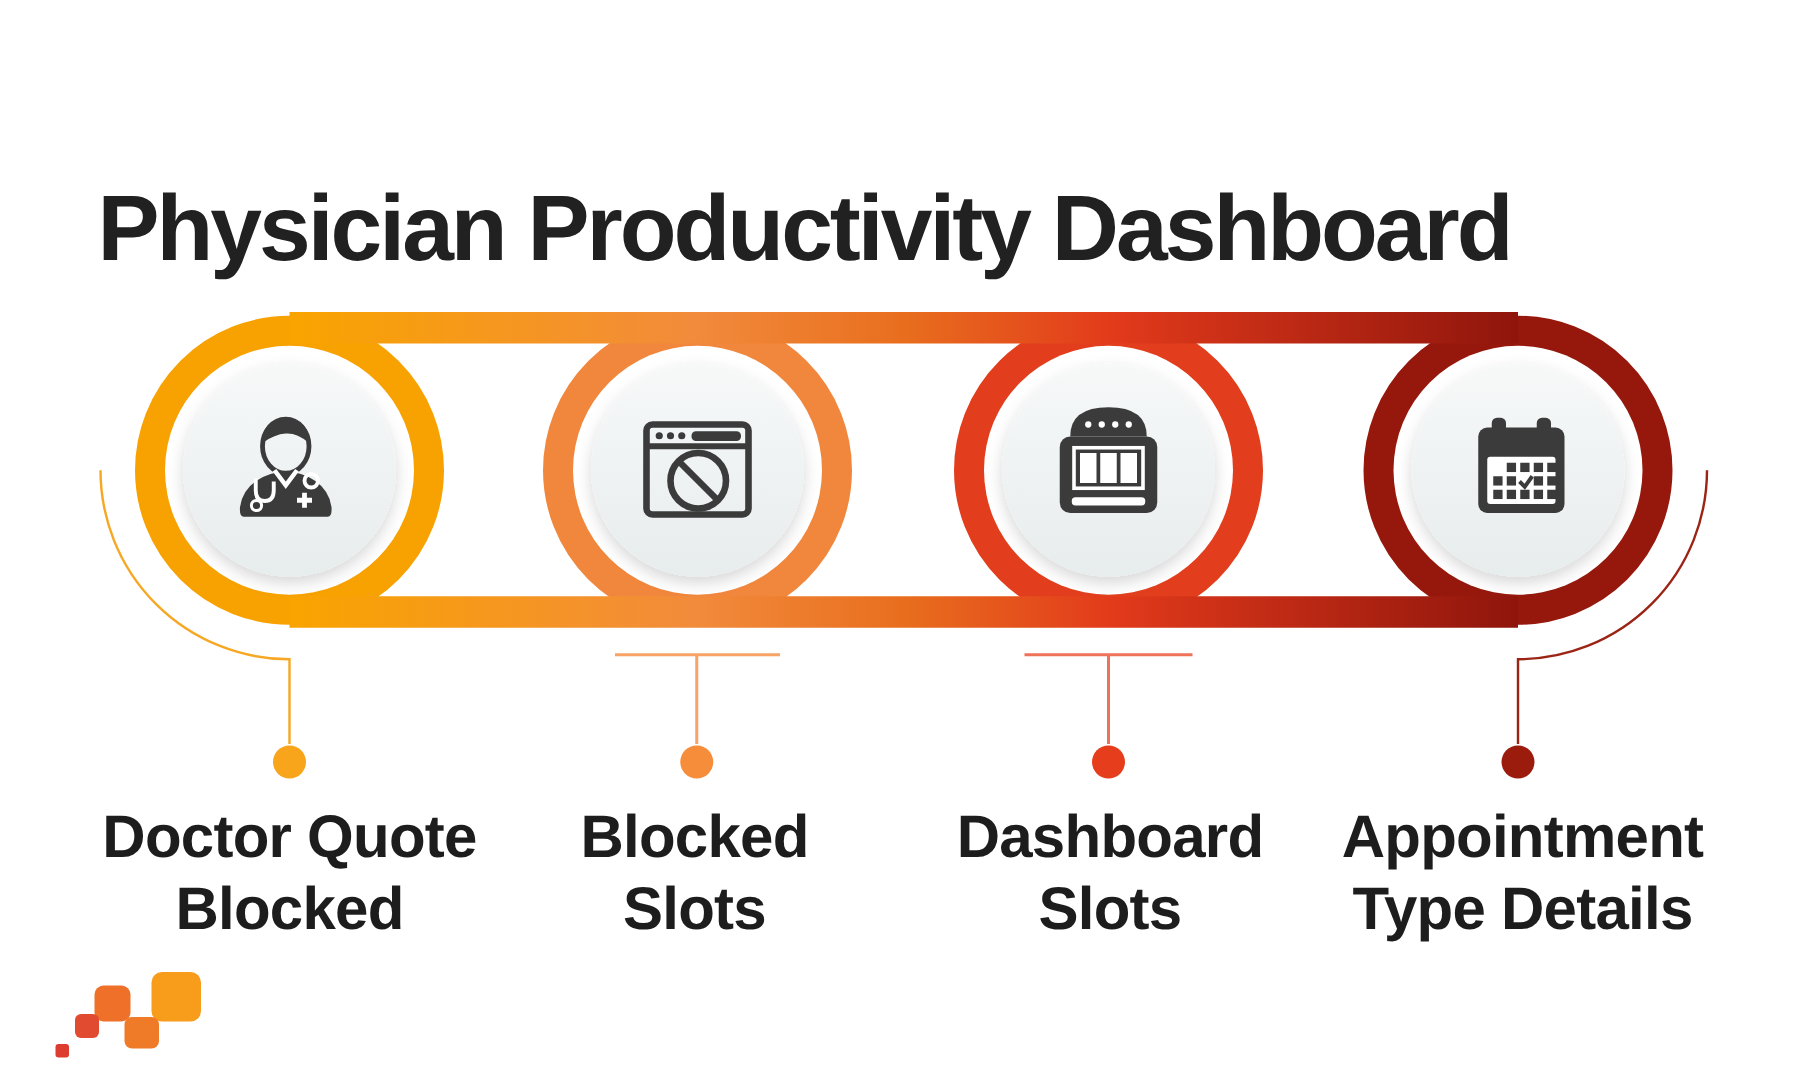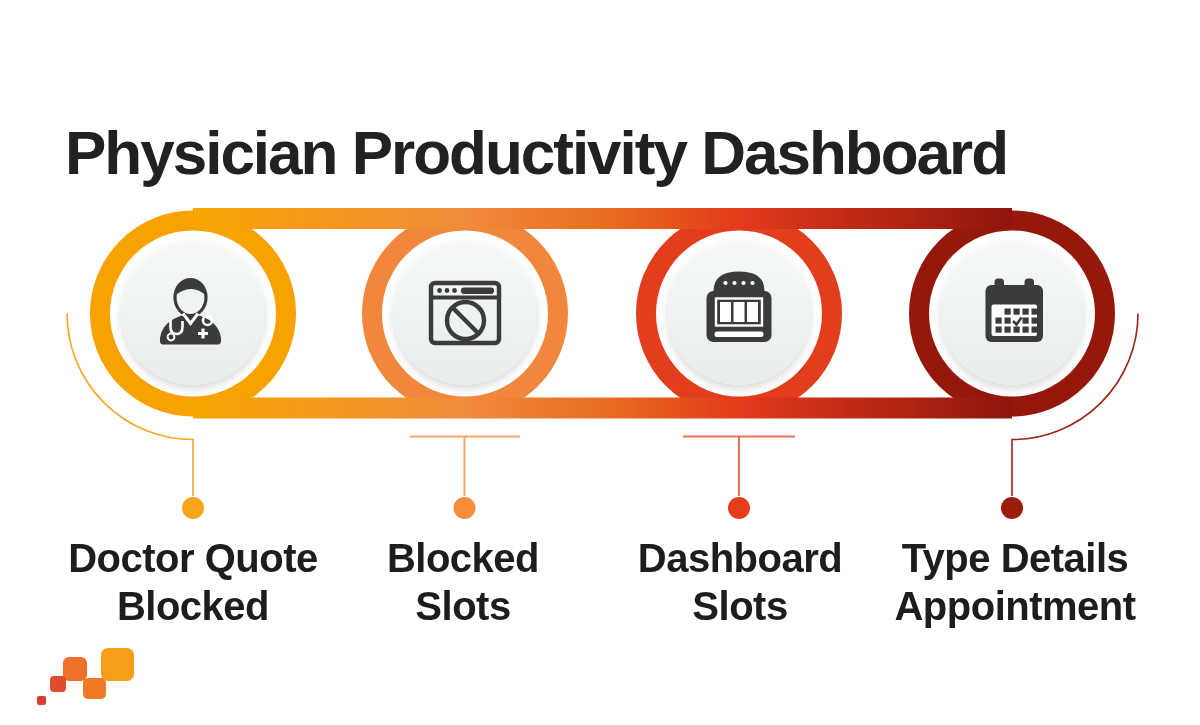--- a/index.html
+++ b/index.html
@@ -147,22 +147,22 @@
   </div>
   <div class="step-label label-2" style="color: rgb(29, 29, 29);">
     <span>Blocked</span>
     <span>Slots</span>
   </div>
   <div class="step-label label-3" style="color: rgb(29, 29, 29);">
     <span>Dashboard</span>
     <span>Slots</span>
   </div>
   <div class="step-label label-4" style="color: rgb(29, 29, 29);">
+    <span>Appointment</span>
     <span>Type Details</span>
-    <span>Appointment</span>
   </div>
 
   <div class="logo">
     <div class="sq sq1" style="background: rgb(248, 156, 28);"></div>
     <div class="sq sq2" style="background: rgb(238, 112, 41);"></div>
     <div class="sq sq3" style="background: rgb(225, 75, 48);"></div>
     <div class="sq sq4" style="background: rgb(239, 122, 40);"></div>
     <div class="sq sq5" style="background: rgb(220, 61, 47);"></div>
   </div>
 

